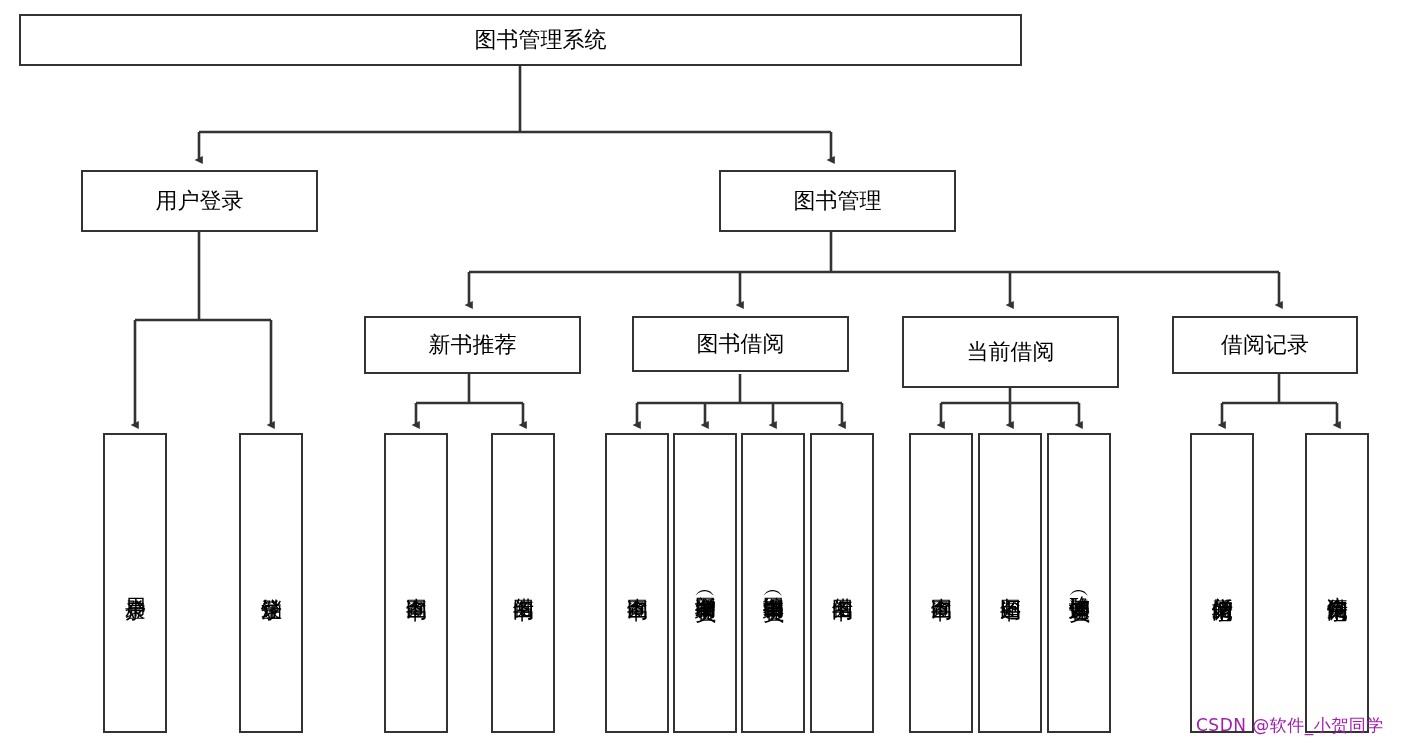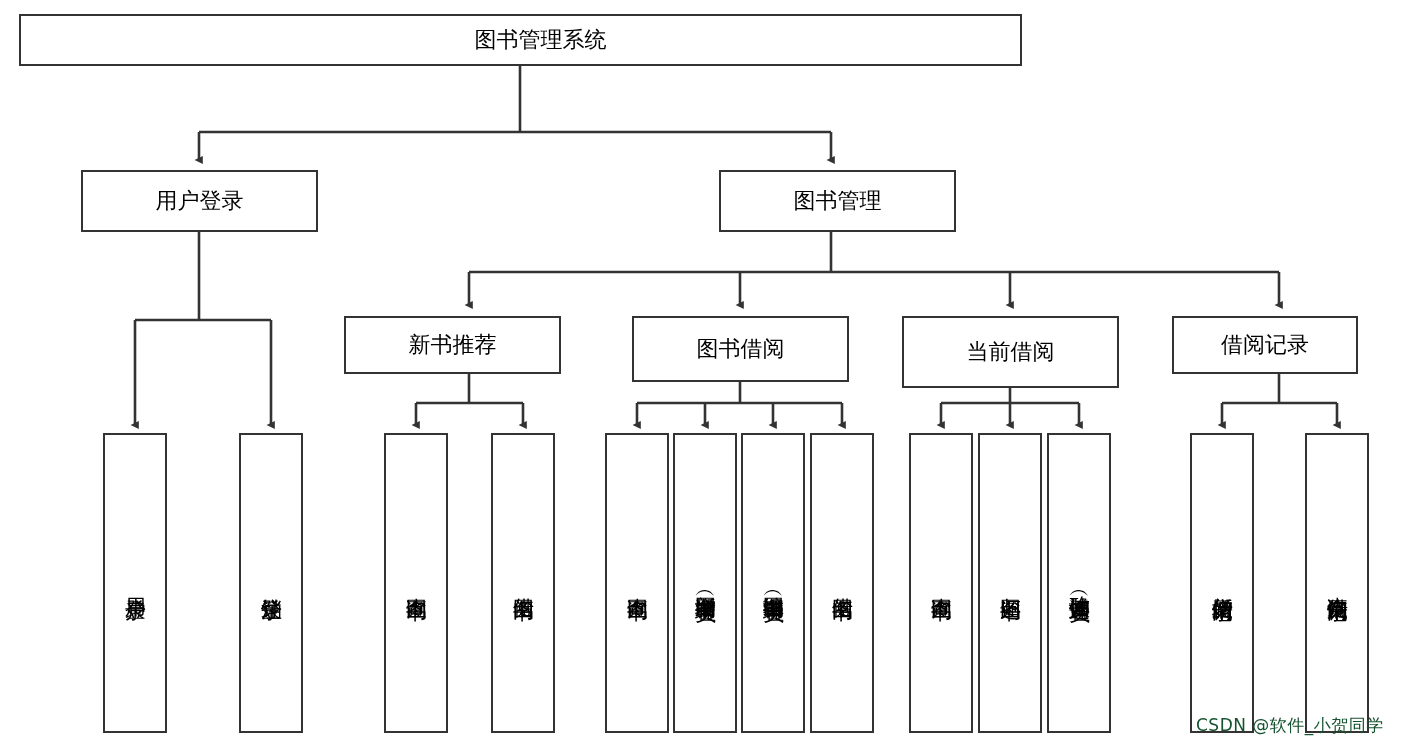--- a/index.html
+++ b/index.html
@@ -54,21 +54,21 @@
   .node.v .vtext {
     writing-mode: vertical-rl;
     text-orientation: upright;
     white-space: nowrap;
     letter-spacing: 1px;
     line-height: 1;
   }
   .watermark {
     position: absolute;
     font-size: 17px;
-    color: #14532d;
+    color: #a21caf;
     white-space: nowrap;
     letter-spacing: 0.5px;
   }
 </style>
 </head>
 <body>
 
 <div id="canvas">
 
   <svg class="connectors" viewBox="0 0 1405 747" xmlns="http://www.w3.org/2000/svg">
@@ -123,24 +123,24 @@
     <span>图书管理系统</span>
   </div>
 
   <div class="node h" style="left:81px; top:170px; width:237px; height:62px;">
     <span>用户登录</span>
   </div>
   <div class="node h" style="left:711px; top:170px; width:237px; height:62px;margin-left:8px;">
     <span>图书管理</span>
   </div>
 
-  <div class="node h" style="left:344px; top:316px; width:217px; height:58px;">
+  <div class="node h" style="left:364px; top:316px; width:217px; height:58px;">
     <span>新书推荐</span>
   </div>
-  <div class="node h" style="left:632px; top:316px; width:217px; height:66px;">
+  <div class="node h" style="left:632px; top:316px; width:217px; height:56px;">
     <span>图书借阅</span>
   </div>
   <div class="node h" style="left:902px; top:316px; width:217px; height:72px;">
     <span>当前借阅</span>
   </div>
   <div class="node h" style="left:1172px; top:316px; width:186px; height:58px;">
     <span>借阅记录</span>
   </div>
 
   <div class="node v" style="left:103px; top:433px; width:64px; height:300px;">

